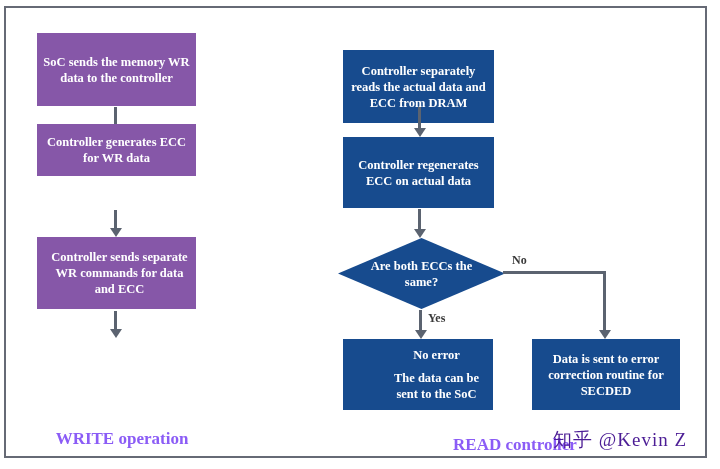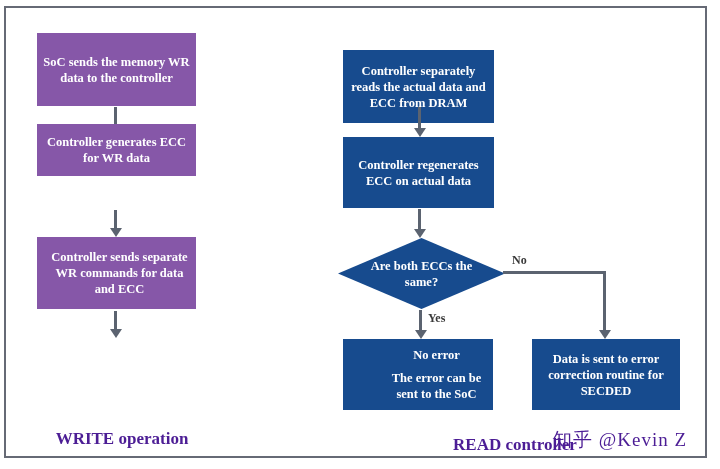--- a/index.html
+++ b/index.html
@@ -56,21 +56,21 @@
     position: absolute;
     width: 0; height: 0;
     border-left: 6px solid transparent;
     border-right: 6px solid transparent;
     border-top: 9px solid #5b6370;
   }
   .op-label {
     position: absolute;
     font-weight: bold;
     font-size: 17px;
-    color: #4c1d95;
+    color: #8b5cf6;
     text-align: center;
   }
   .branch-label {
     position: absolute;
     font-weight: bold;
     font-size: 12px;
     color: #3a3a3a;
   }
   .outcome-title { font-weight: bold; margin-bottom: 7px; }
   .watermark {
@@ -122,21 +122,21 @@
   <div class="head-down" style="left:415px; top:330px;"></div>
   <div class="branch-label" style="left:428px; top:311px;">Yes</div>
 
   <div class="branch-label" style="left:512px; top:253px;">No</div>
   <div class="hline" style="left:503px; top:271px; width:103px;"></div>
   <div class="vline" style="left:603px; top:271px; height:60px;"></div>
   <div class="head-down" style="left:599px; top:330px;"></div>
 
   <div class="box blue" style="left:343px; top:339px; width:150px; height:71px;padding-left:43px;">
     <div class="outcome-title">No error</div>
-    <div>The error can be sent to the SoC</div>
+    <div>The data can be sent to the SoC</div>
   </div>
 
   <div class="box blue" style="left:532px; top:339px; width:148px; height:71px;">Data is sent to error correction routine for SECDED</div>
 
   <div class="op-label" style="left:420px; top:435px; width:190px;">READ controller</div>
 
   <div class="watermark" style="left:553px; top:427px;">知乎 @Kevin Z</div>
 
 </div>
 

